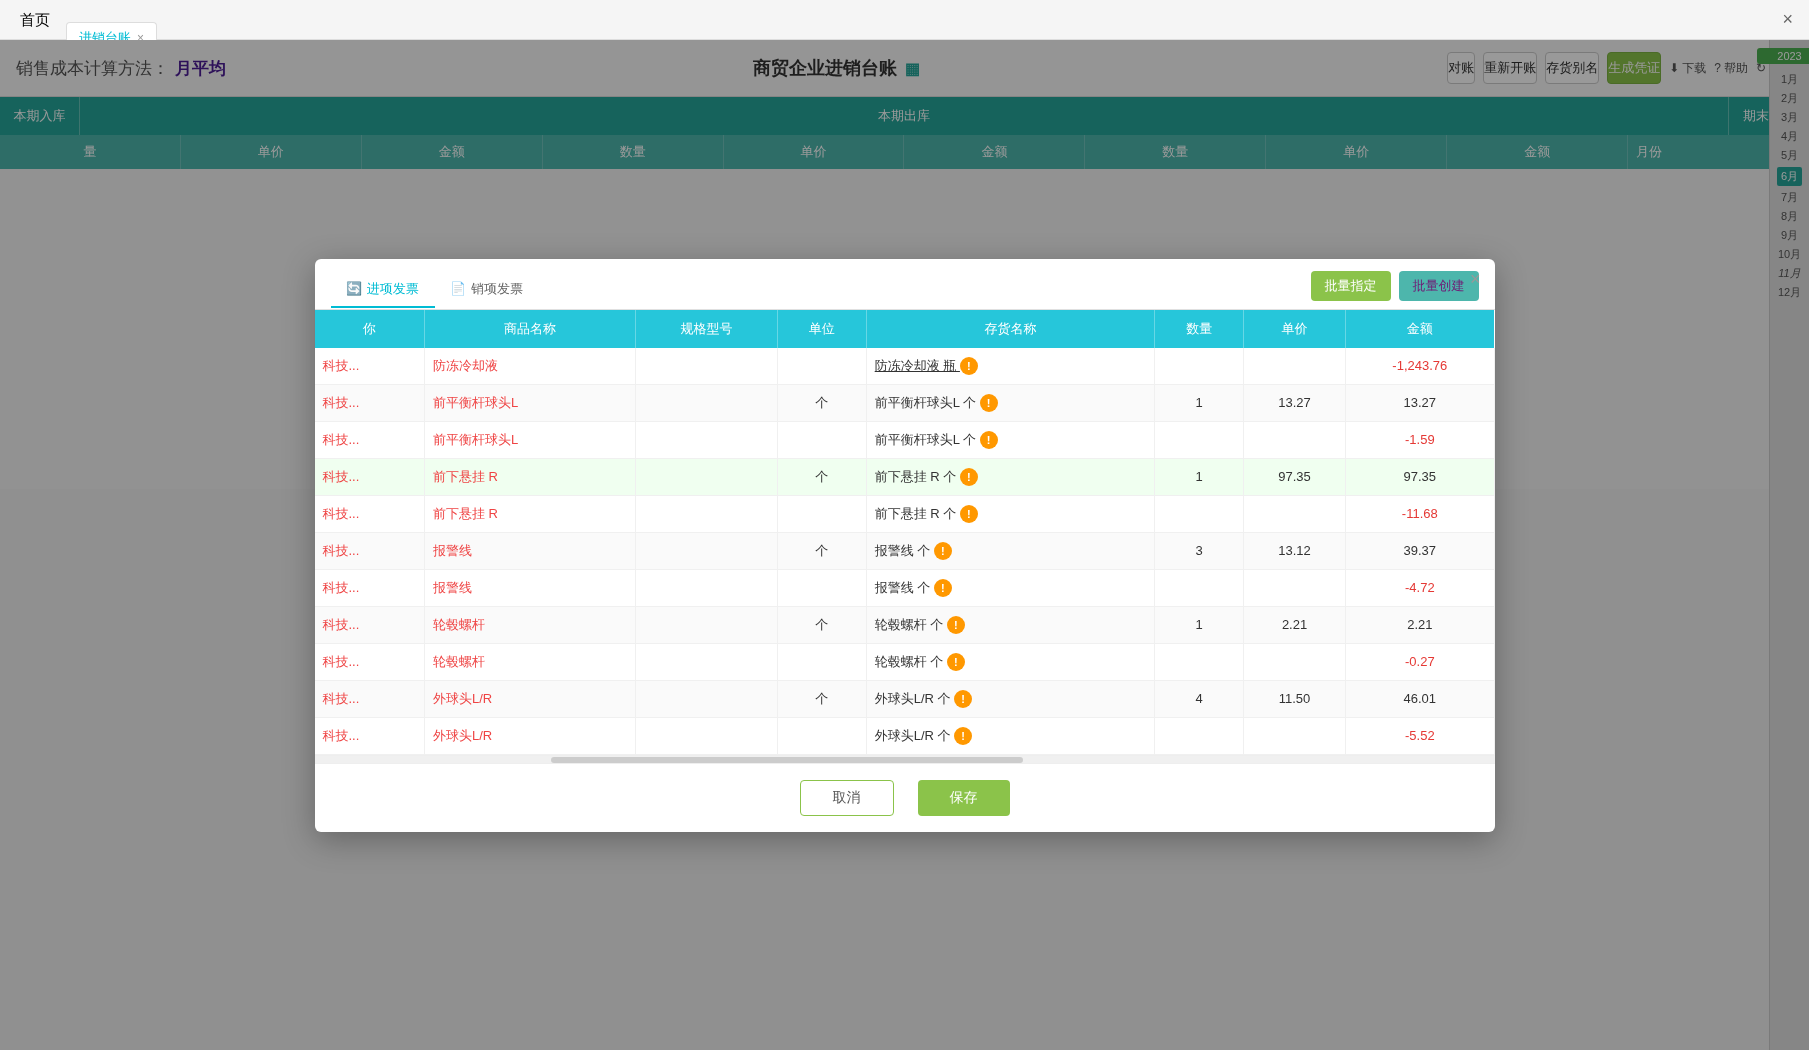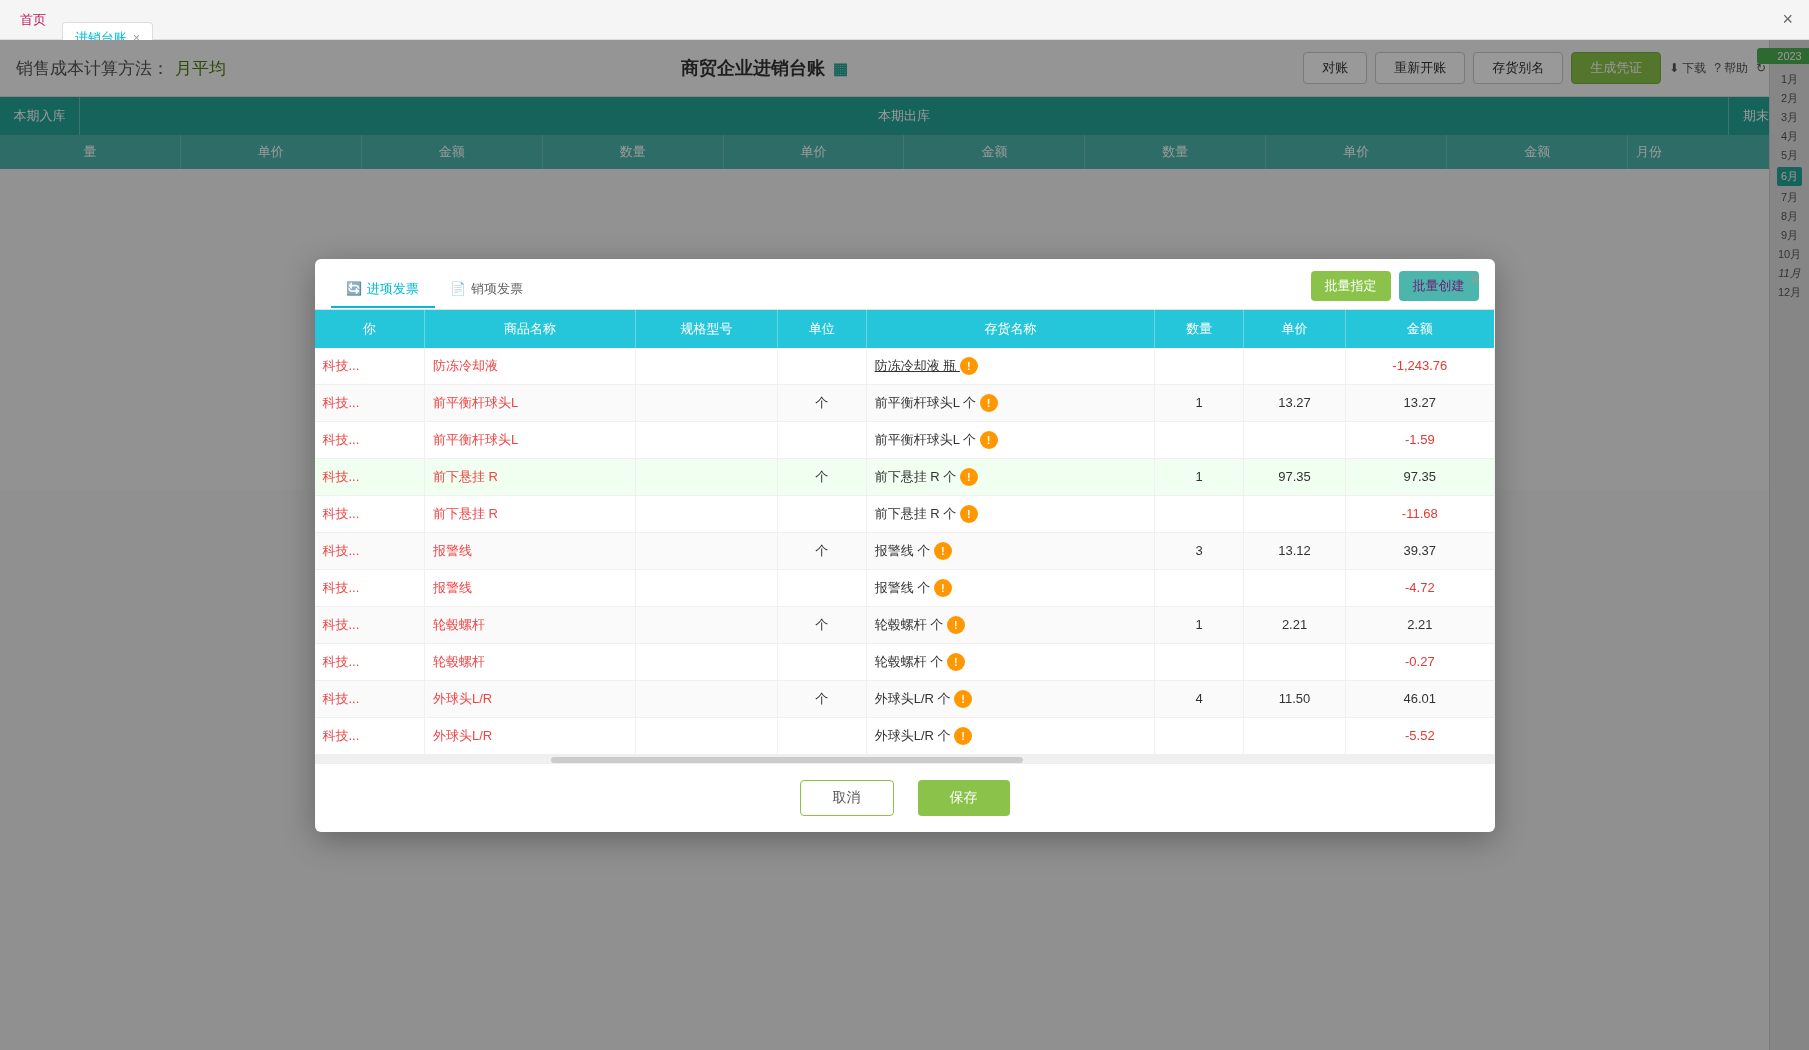--- a/index.html
+++ b/index.html
@@ -19,22 +19,22 @@
       border-bottom: 1px solid #ddd;
       display: flex;
       align-items: center;
       padding: 0 8px;
       gap: 4px;
     }
     .tab-home {
       padding: 0 12px;
       height: 32px;
       line-height: 32px;
-      font-size: 13px;
-      color: #be185d;
+      font-size: 15px;
+      color: #000000;
       cursor: pointer;
     }
     .tab-active {
       background: #fff;
       border: 1px solid #ddd;
       border-bottom: none;
       border-radius: 4px 4px 0 0;
       padding: 0 12px;
       height: 32px;
       line-height: 32px;
@@ -90,21 +90,21 @@
       align-items: center;
       justify-content: center;
       gap: 8px;
     }
     .toolbar-right {
       display: flex;
       align-items: center;
       gap: 8px;
     }
     .btn {
-      padding: 6px 18px;
+      padding: 6px 0;
       border-radius: 4px;
       border: 1px solid #ccc;
       background: #fff;
       cursor: pointer;
       font-size: 13px;
       color: #333;
     }
     .btn-primary {
       background: #8bc34a;
       color: #fff;
@@ -328,21 +328,21 @@
     <span class="tab-close">×</span>
   </div>
   <div class="top-bar-close">×</div>
 </div>
 
 <div class="main-area">
 
   <div class="toolbar">
     <div class="toolbar-left">
       <span>销售成本计算方法：</span>
-      <span style="font-weight:normal;color:#4d7c0f;">月平均</span>
+      <span style="font-weight:bold;color:#4c1d95;">月平均</span>
     </div>
     <div class="toolbar-center">
       <span>商贸企业进销台账</span>
       <span style="font-size:16px;color:#26a69a;">▦</span>
     </div>
     <div class="toolbar-right">
       <button class="btn btn-default">对账</button>
       <button class="btn btn-default">重新开账</button>
       <button class="btn btn-default">存货别名</button>
       <button class="btn btn-primary">生成凭证</button>

